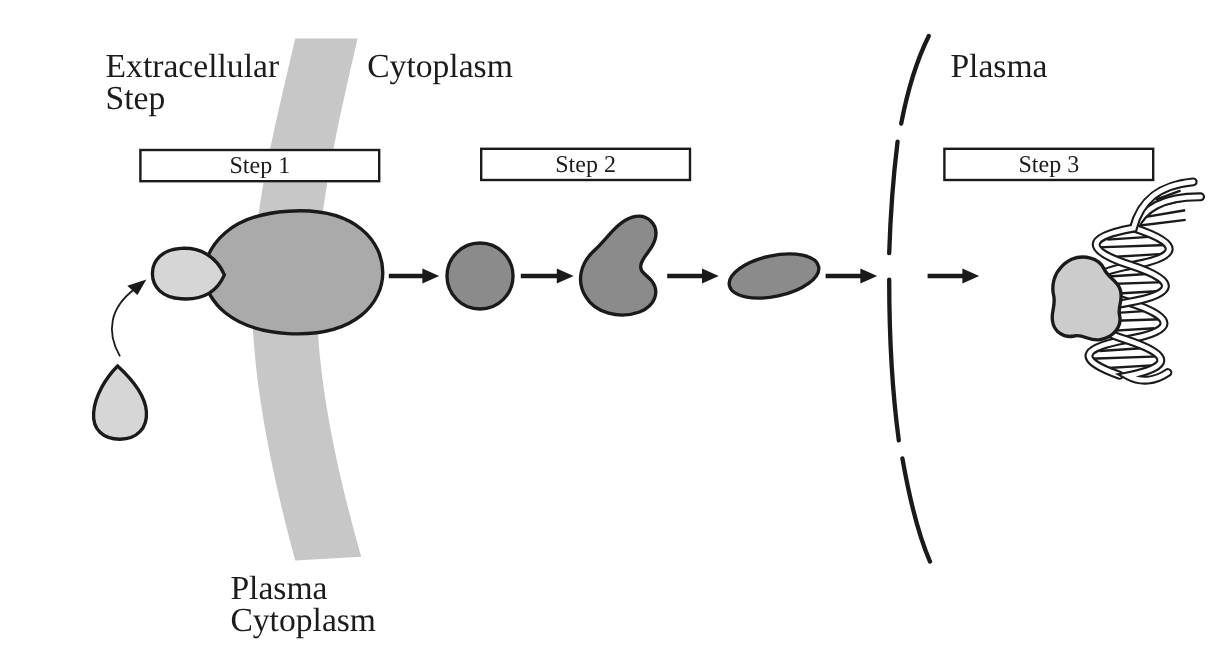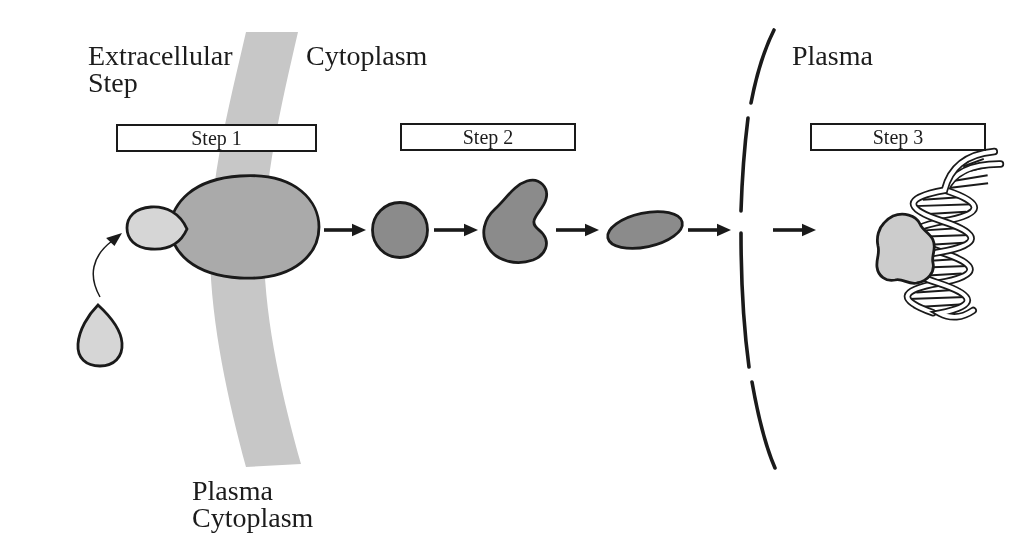--- a/index.html
+++ b/index.html
@@ -147,17 +147,17 @@
     <div>Plasma</div>
     <div>Cytoplasm</div>
   </div>
 
   <div class="step-box" style="left:92px;top:124px;width:201px;margin-left:24px;">
     <span>Step 1</span>
   </div>
   <div class="step-box" style="left:400px;top:123px;">
     <span>Step 2</span>
   </div>
-  <div class="step-box" style="left:810px;top:123px;">
+  <div class="step-box" style="left:786px;top:123px;">
     <span>Step 3</span>
   </div>
 
 </div>
 
 </body></html>

